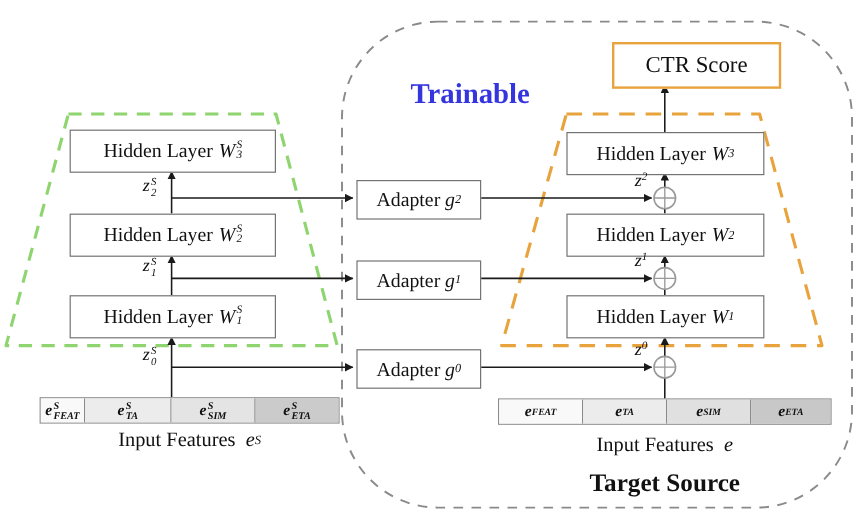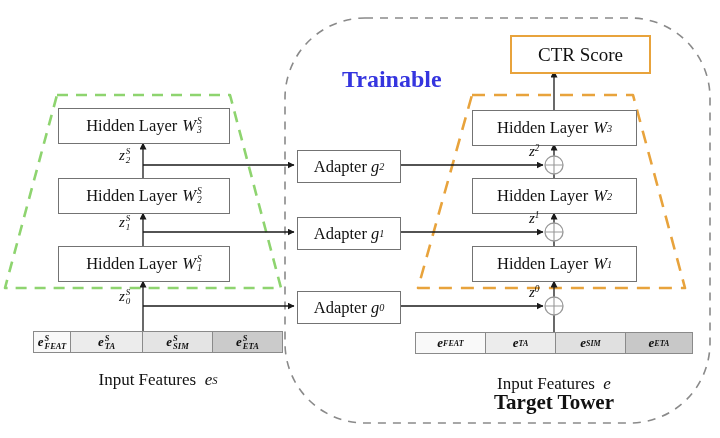--- a/index.html
+++ b/index.html
@@ -20,21 +20,21 @@
   .trainable { position:absolute; font-size:24px; font-weight:bold; color:#3535df; }
   .ibar { position:absolute; display:flex; border:1px solid #8a8a8a; box-sizing:border-box; }
   .cell { height:100%; display:flex; align-items:center; justify-content:center;
           border-right:1px solid #8a8a8a; font-weight:bold; font-style:italic; font-size:13px; box-sizing:border-box; }
   .cell:last-child { border-right:none; }
   .cell .stack { font-size:8.5px; line-height:8.5px; font-weight:bold; }
   .src-bar .cell:nth-child(1){ background:#f9f9f9; } .src-bar .cell:nth-child(2){ background:#ececec; }
   .src-bar .cell:nth-child(3){ background:#e4e4e4; } .src-bar .cell:nth-child(4){ background:#cbcbcb; }
   .tgt-bar .cell:nth-child(1){ background:#f9f9f9; } .tgt-bar .cell:nth-child(2){ background:#ececec; }
   .tgt-bar .cell:nth-child(3){ background:#e0e0e0; } .tgt-bar .cell:nth-child(4){ background:#c8c8c8; }
-  .caption { position:absolute; text-align:center; font-size:17px;margin-top:13px; }
+  .caption { position:absolute; text-align:center; font-size:17px; }
   .tower-title { position:absolute; text-align:center; font-size:21px; font-weight:bold; }
 </style>
 </head>
 <body>
 
 <div class="canvas">
 
   <svg class="overlay" width="720" height="438" viewBox="0 0 720 438">
     <defs>
       <marker id="arr" markerWidth="8" markerHeight="8" refX="6.5" refY="3.5" orient="auto" markerUnits="userSpaceOnUse">
@@ -255,15 +255,15 @@
         <sup style="font-size:62%; font-style:italic;">S</sup>
       </span>
   </div>
 
   <div class="caption" style="left:415px; top:361px; width:278px;">
     <span>Input Features</span>&nbsp;
     <span class="math">
         <span class="mvar">e</span>
       </span>
   </div>
-  <div class="tower-title" style="left:415px; top:390px; width:278px;">Target Tower</div>
+  <div class="tower-title" style="left:415px; top:390px; width:278px;">Target Source</div>
 
 </div>
 
 </body></html>

